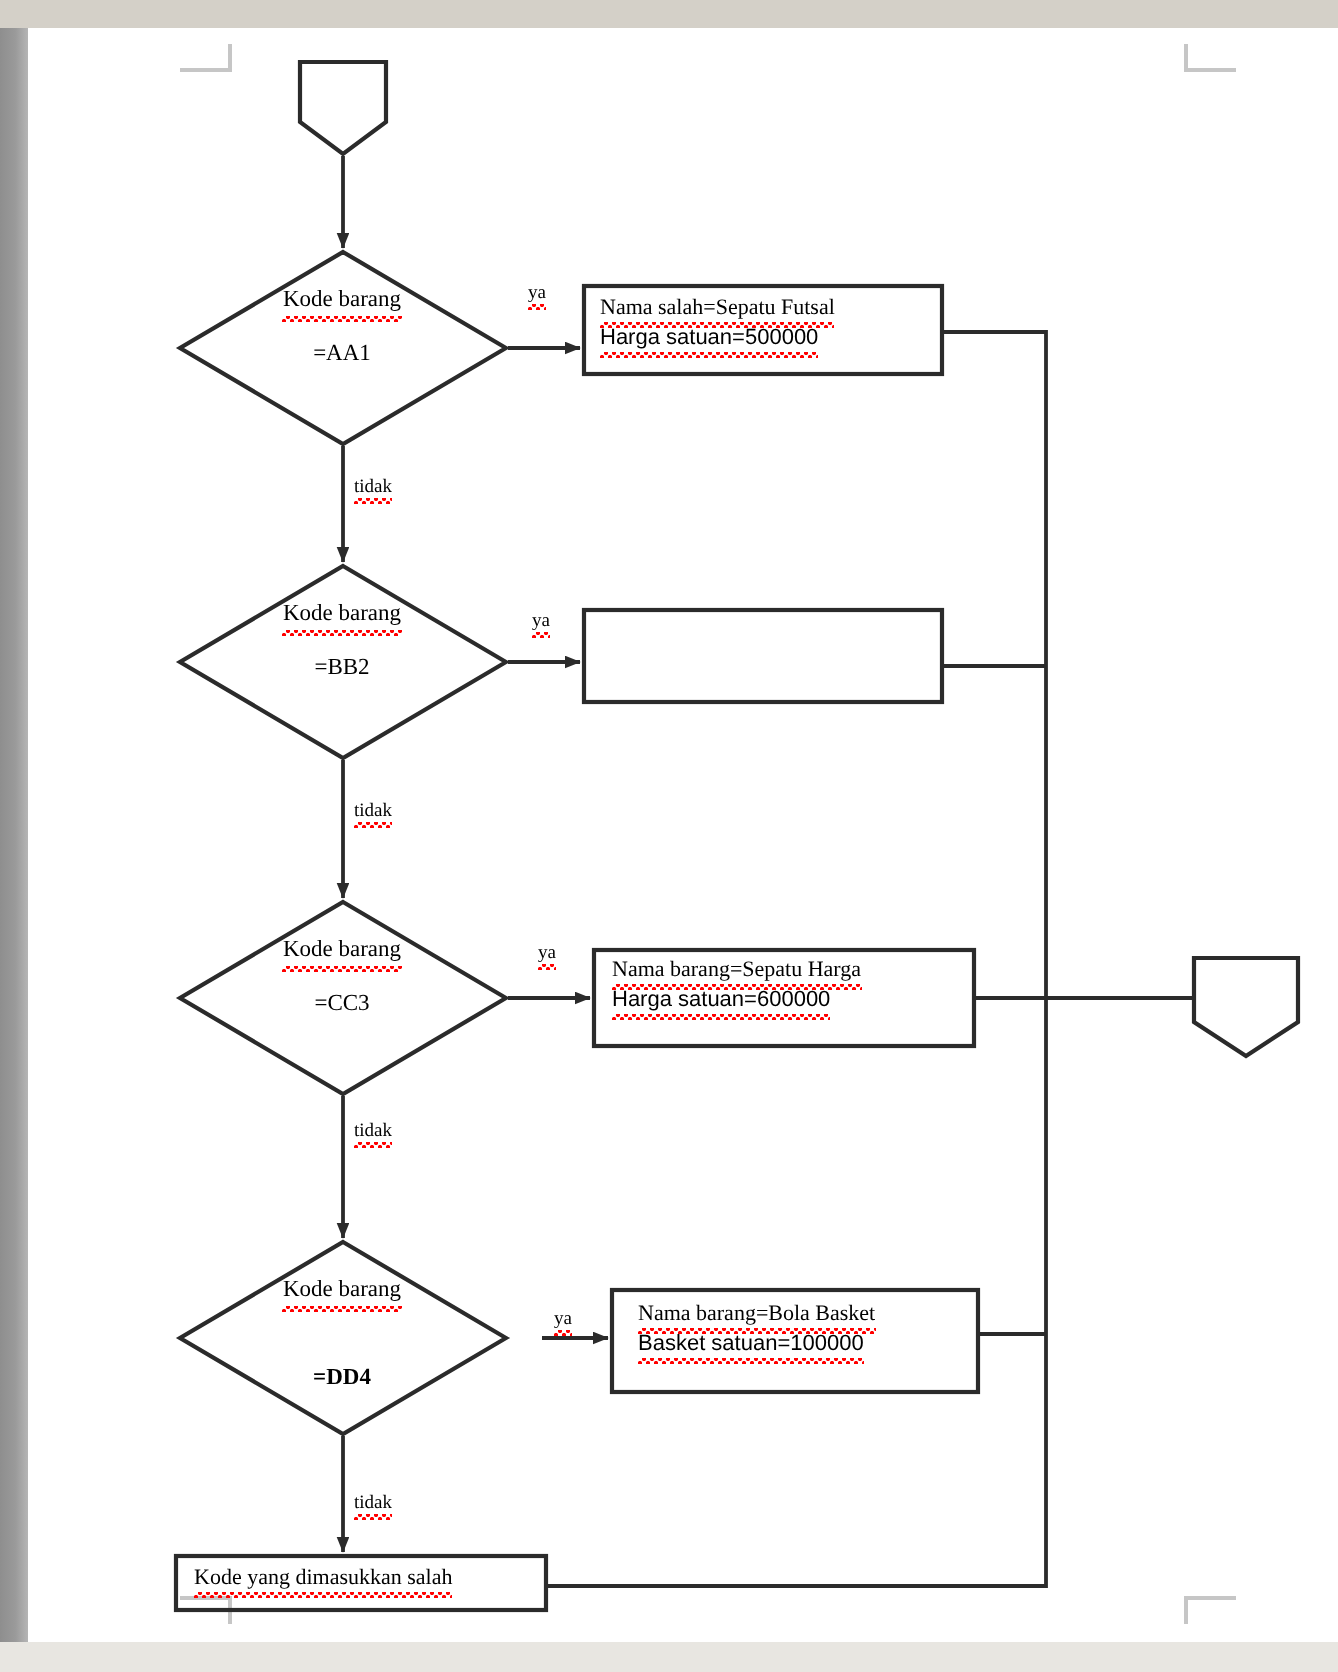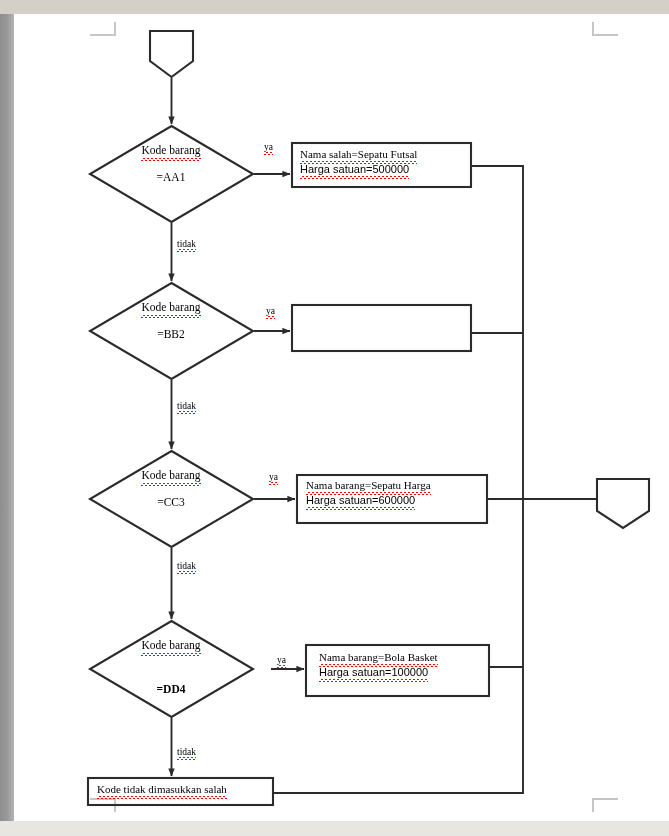--- a/index.html
+++ b/index.html
@@ -151,25 +151,25 @@
     </div>
 
 
     <div class="node-text t-proc" style="left:306px;top:479px;">
       <div><span class="sq">Nama barang=Sepatu Harga</span></div>
       <div style="margin-top:2px;"><span class="sq mono-num">Harga satuan=600000</span></div>
     </div>
 
     <div class="node-text t-proc" style="left:319px;top:651px;">
       <div><span class="sq">Nama barang=Bola Basket</span></div>
-      <div style="margin-top:2px;"><span class="sq mono-num">Harga satuan=100000</span></div>
+      <div style="margin-top:2px;"><span class="sq mono-num">Basket satuan=100000</span></div>
     </div>
 
     <div class="node-text t-proc" style="left:97px;top:783px;">
-      <span class="sq">Kode tidak dimasukkan salah</span>
+      <span class="sq">Kode yang dimasukkan salah</span>
     </div>
 
     <div class="lbl t-edge" style="left:264px;top:142px;">
       <span class="sq">ya</span>
     </div>
     <div class="lbl t-edge" style="left:266px;top:306px;">
       <span class="sq">ya</span>
     </div>
     <div class="lbl t-edge" style="left:269px;top:472px;">
       <span class="sq">ya</span>

